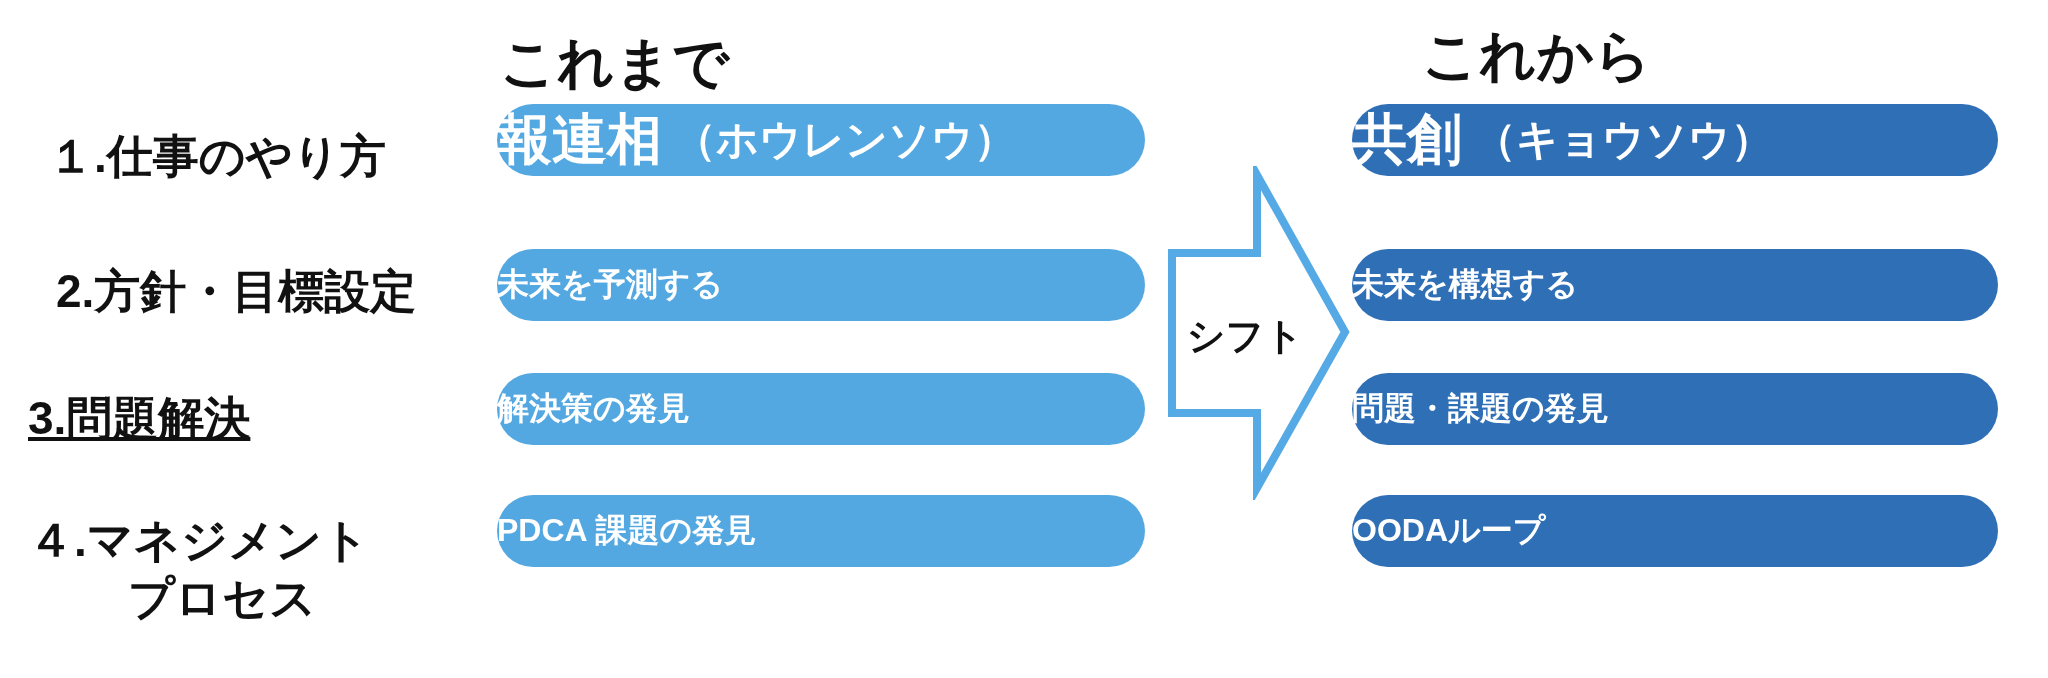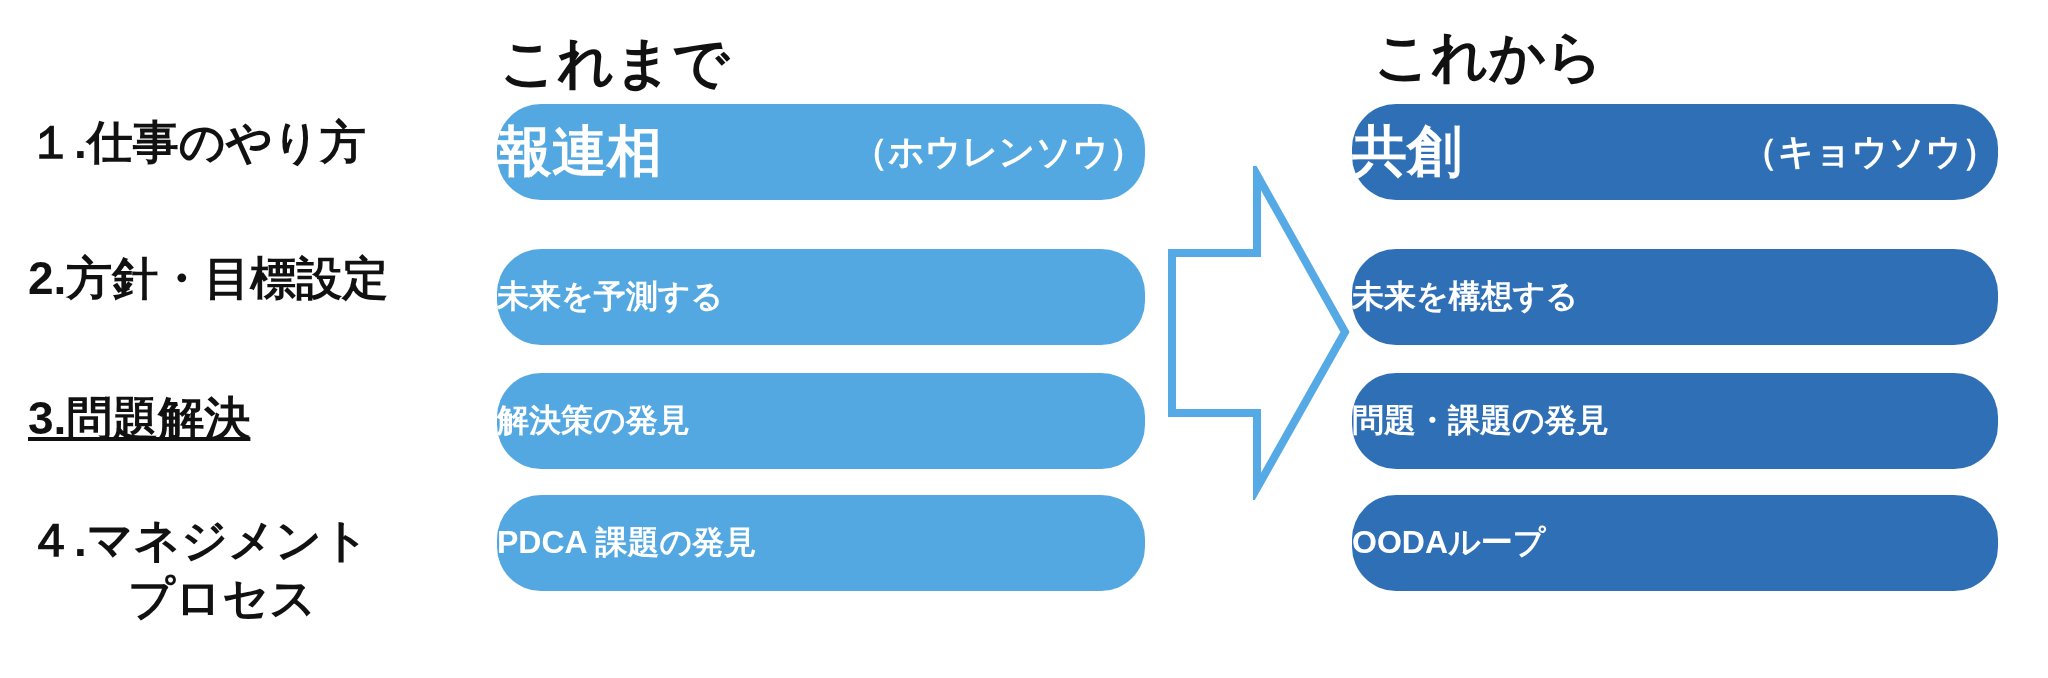--- a/index.html
+++ b/index.html
@@ -7,46 +7,46 @@
     position:relative;width:2048px;height:678px;overflow:hidden;
     background:var(--background,#ffffff);
     font-family:"Liberation Sans",sans-serif;
     color:var(--text,#111111);
   }
   .col-header{
     position:absolute;font-weight:bold;font-size:56px;line-height:1.1;
     color:var(--text,#111111);white-space:nowrap;
   }
   .col-header.before{left:500px;top:32px;}
-  .col-header.after{left:1374px;top:26px;}
+  .col-header.after{left:1422px;top:26px;font-family:Liberation Serif, serif;}
 
   .row-label{
     position:absolute;left:28px;font-weight:bold;font-size:46px;line-height:1.25;
     color:var(--text,#111111);white-space:nowrap;
   }
-  .row-label.l1{top:114px;}
-  .row-label.l2{top:250px;}
+  .row-label.l1{top:128px;margin-left:20px;}
+  .row-label.l2{top:263px;margin-left:28px;}
   .row-label.l3{top:390px;text-decoration:underline;}
   .row-label.l4{top:512px;}
   .row-label .indent{margin-left:100px;}
 
   .pill{
-    position:absolute;height:96px;border-radius:44px;
-    display:flex;align-items:center;justify-content:space-between;gap:6px;
+    position:absolute;height:72px;border-radius:44px;
+    display:flex;align-items:center;justify-content:flex-start;gap:12px;
     color:var(--pill-text,#ffffff);font-weight:bold;white-space:nowrap;
   }
   .pill.light{background:var(--light-blue,#54A8E1);left:497px;width:648px;}
   .pill.dark{background:var(--dark-blue,#2F6FB6);left:1352px;width:646px;}
   .pill.r1{top:104px;}
   .pill.r2{top:249px;}
   .pill.r3{top:373px;}
   .pill.r4{top:495px;}
   .pill .main{font-size:32px;}
   .pill.r1 .main{font-size:55px;}
-  .pill .sub{font-size:36px;}
+  .pill .sub{font-size:42px;}
 
   .shift-arrow{position:absolute;left:1163px;top:166px;}
   .shift-arrow polygon{
     fill:#ffffff;
     stroke:var(--arrow-outline,#55A9E5);
     stroke-width:8;stroke-linejoin:miter;
   }
   .shift-label{
     position:absolute;left:1180px;top:311px;width:130px;text-align:center;
     font-size:38px;font-weight:bold;color:var(--text,#111111);
@@ -98,14 +98,15 @@
   <div class="pill dark r2">
     <span class="main">未来を構想する</span>
   </div>
   <div class="pill dark r4">
     <span class="main">OODAループ</span>
   </div>
 
   <svg class="shift-arrow" width="192" height="334" viewBox="0 0 192 334" aria-hidden="true">
     <polygon points="9,87 94,87 94,9 182,166 94,322 94,247 9,247"></polygon>
   </svg>
+  <div class="shift-label">シフト</div>
 
 </div>
 
 </body></html>

